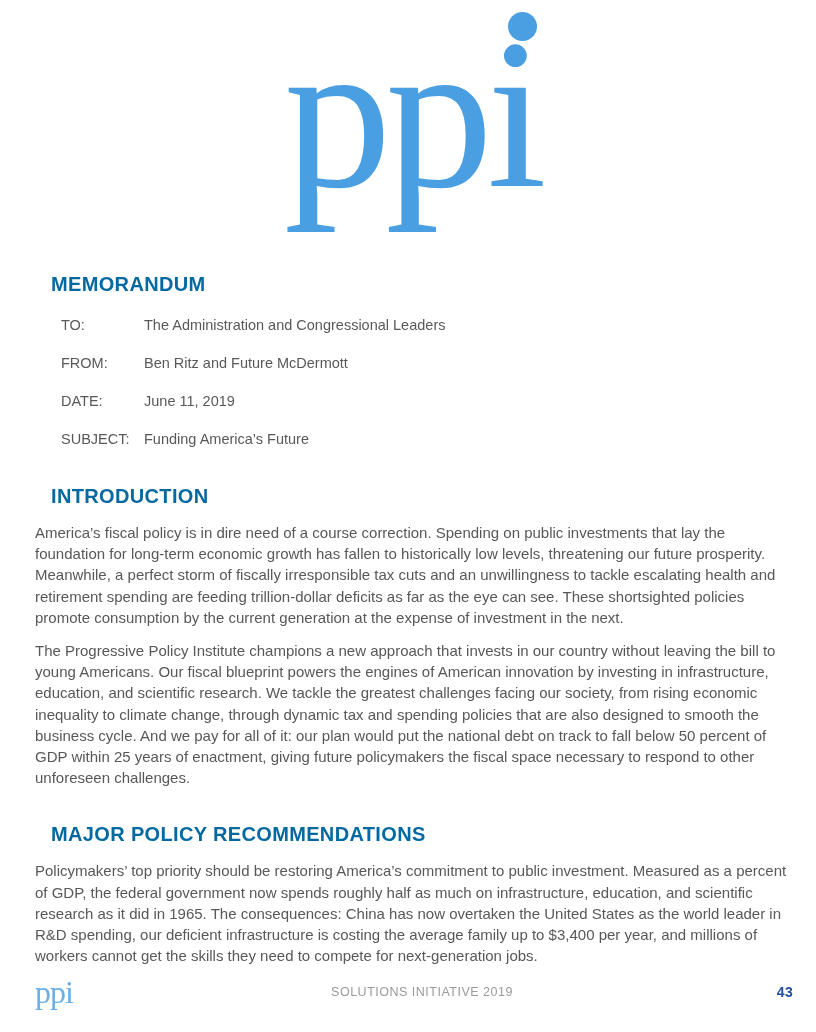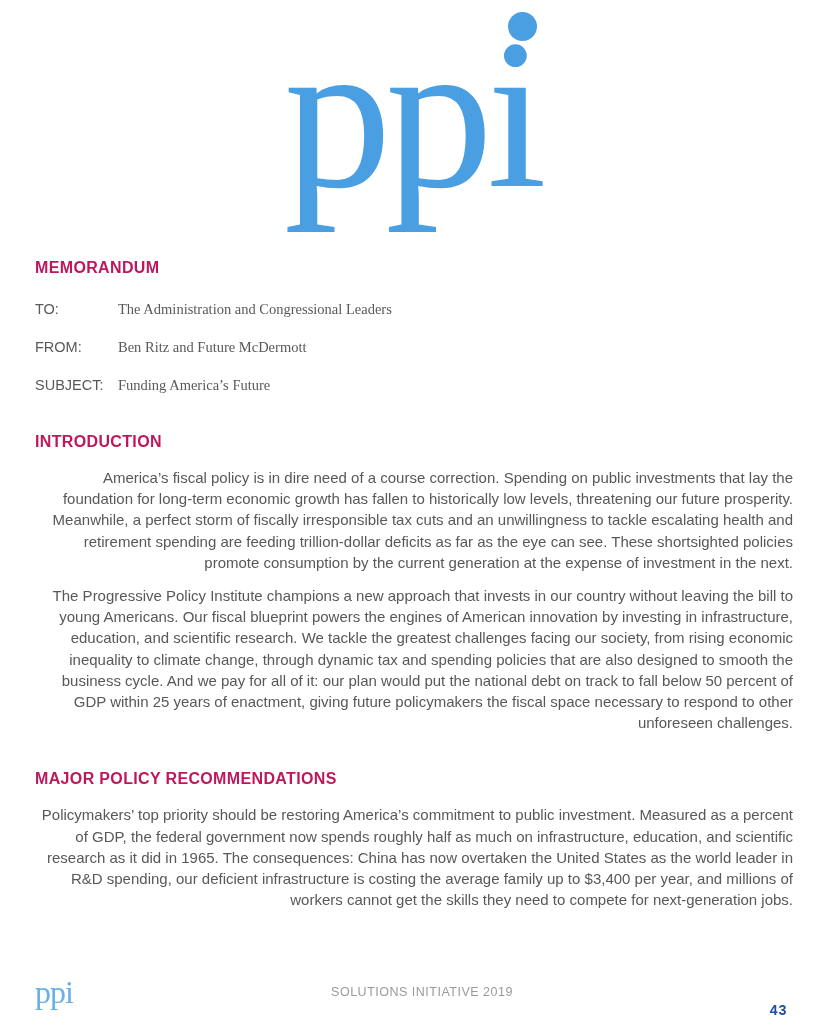--- a/index.html
+++ b/index.html
@@ -63,63 +63,64 @@
 
   
   .content {
     position: absolute;
     left: 35px;
     top: 258px;
     width: 758px;
   }
 
   h2.section-head {
-    margin: 0;
+    margin: 16px;
     font-family: "Liberation Sans Narrow", "Liberation Sans", sans-serif;
-    font-size: 16px;
+    font-size: 20px;
     font-weight: bold;
     letter-spacing: 0.35px;
-    color: #be185d;
+    color: #0369a1;
     text-transform: uppercase;
     line-height: 20px;
   }
 
   
   .memo-list {
     margin: 0;
     padding: 0;
     list-style: none;
   }
   .memo-row {
     display: flex;
     align-items: baseline;
     margin-top: 20px;
     font-size: 14.5px;
     color: #59595b;
     line-height: 18px;
+    margin-left: 26px;
   }
   .memo-row:first-child { margin-top: 22px; }
   .memo-label {
     width: 83px;
     flex: 0 0 83px;
     color: #59595b;
   }
-  .memo-value { color: #59595b; font-family: Liberation Serif, serif; }
+  .memo-value { color: #59595b; }
 
   
   .head-gap-intro { margin-top: 38px; }
   .head-gap-major { margin-top: 36px; }
 
   p.body-para {
     margin: 15px 0 0 0;
     font-family: "Liberation Sans Narrow", "Liberation Sans", sans-serif;
     font-size: 15px;
     line-height: 21.2px;
     color: #58585a;
-    text-align: right;
+    text-align: left;
   }
   p.body-para + p.body-para { margin-top: 12px; }
 
   
   .footer {
     position: absolute;
     left: 35px;
     top: 978px;
     width: 758px;
     height: 34px;
@@ -141,28 +142,27 @@
     width: 758px;
     text-align: center;
     font-family: "Liberation Sans Narrow", "Liberation Sans", sans-serif;
     font-size: 12.5px;
     letter-spacing: 0.5px;
     color: #9a9a9c;
     text-transform: uppercase;
   }
   .footer-page {
     position: absolute;
-    right: 6px;
+    right: 0;
     top: 6px;
-    font-family: Liberation Mono, monospace;
+    font-family: Liberation Sans, sans-serif;
     font-size: 14px;
     font-weight: bold;
     color: #1f4ea3;
     letter-spacing: 0.3px;
-    margin-top: 19px;
   }
 </style>
 </head>
 <body>
 
 <div class="page">
 
   <div class="masthead">
     <div class="logo-wrap">
       <div class="logo-text">ppi</div>
@@ -177,20 +177,24 @@
     <ul class="memo-list">
       <li class="memo-row">
         <span class="memo-label">TO:</span>
         <span class="memo-value">The Administration and Congressional Leaders</span>
       </li>
       <li class="memo-row">
         <span class="memo-label">FROM:</span>
         <span class="memo-value">Ben Ritz and Future McDermott</span>
       </li>
       <li class="memo-row">
+        <span class="memo-label">DATE:</span>
+        <span class="memo-value">June 11, 2019</span>
+      </li>
+      <li class="memo-row">
         <span class="memo-label">SUBJECT:</span>
         <span class="memo-value">Funding America’s Future</span>
       </li>
     </ul>
 
     <div class="head-gap-intro">
       <h2 class="section-head">INTRODUCTION</h2>
       <p class="body-para">America’s fiscal policy is in dire need of a course correction. Spending on public investments that lay the foundation for long-term economic growth has fallen to historically low levels, threatening our future prosperity. Meanwhile, a perfect storm of fiscally irresponsible tax cuts and an unwillingness to tackle escalating health and retirement spending are feeding trillion-dollar deficits as far as the eye can see. These shortsighted policies promote consumption by the current generation at the expense of investment in the next.</p>
       <p class="body-para">The Progressive Policy Institute champions a new approach that invests in our country without leaving the bill to young Americans. Our fiscal blueprint powers the engines of American innovation by investing in infrastructure, education, and scientific research. We tackle the greatest challenges facing our society, from rising economic inequality to climate change, through dynamic tax and spending policies that are also designed to smooth the business cycle. And we pay for all of it: our plan would put the national debt on track to fall below 50 percent of GDP within 25 years of enactment, giving future policymakers the fiscal space necessary to respond to other unforeseen challenges.</p>
     </div>

